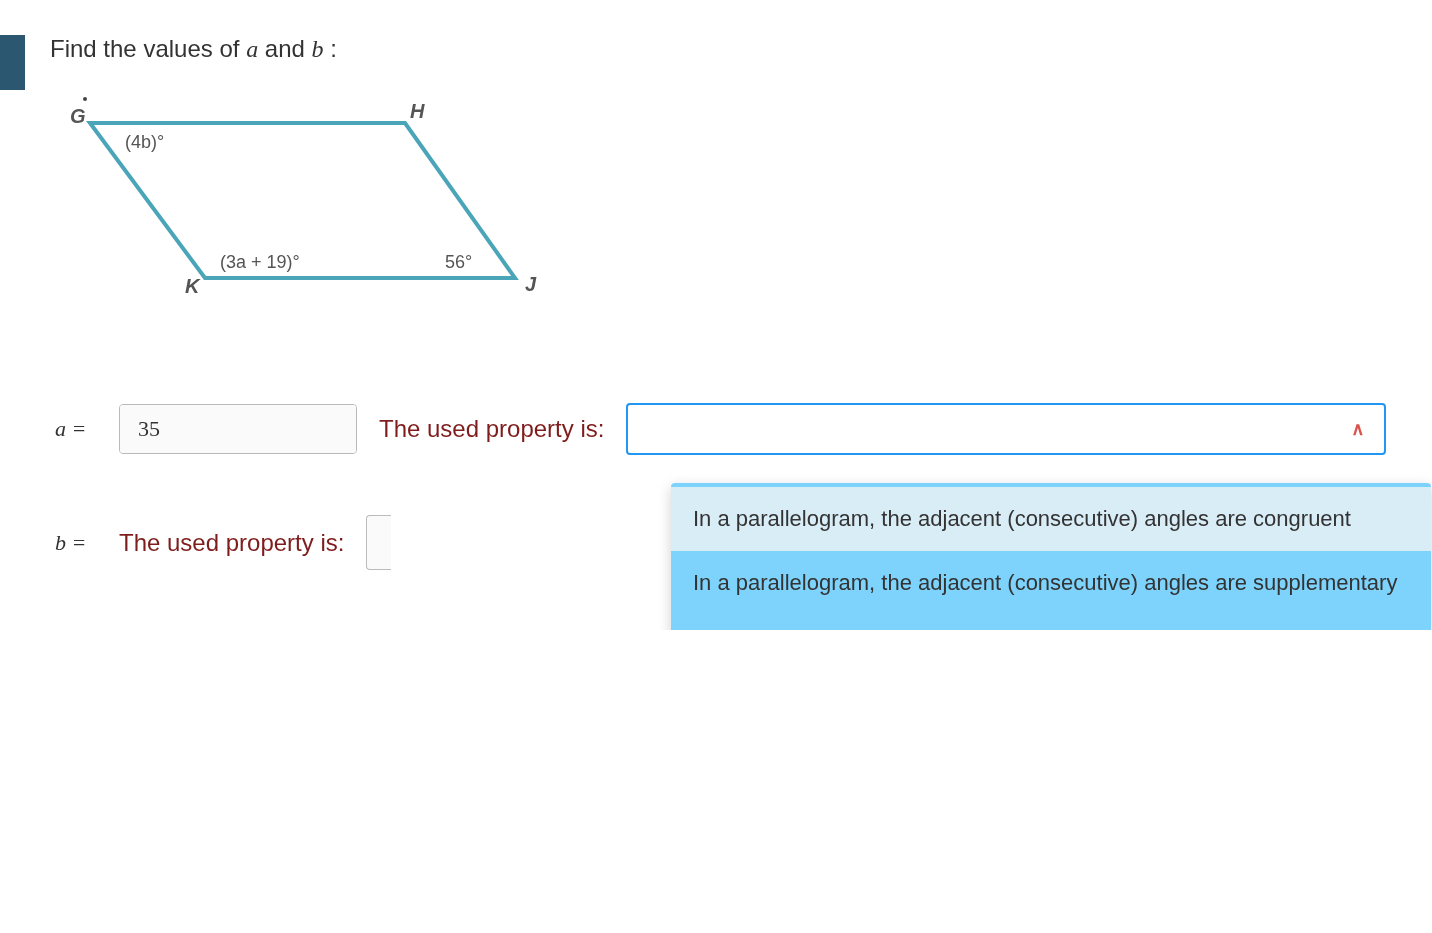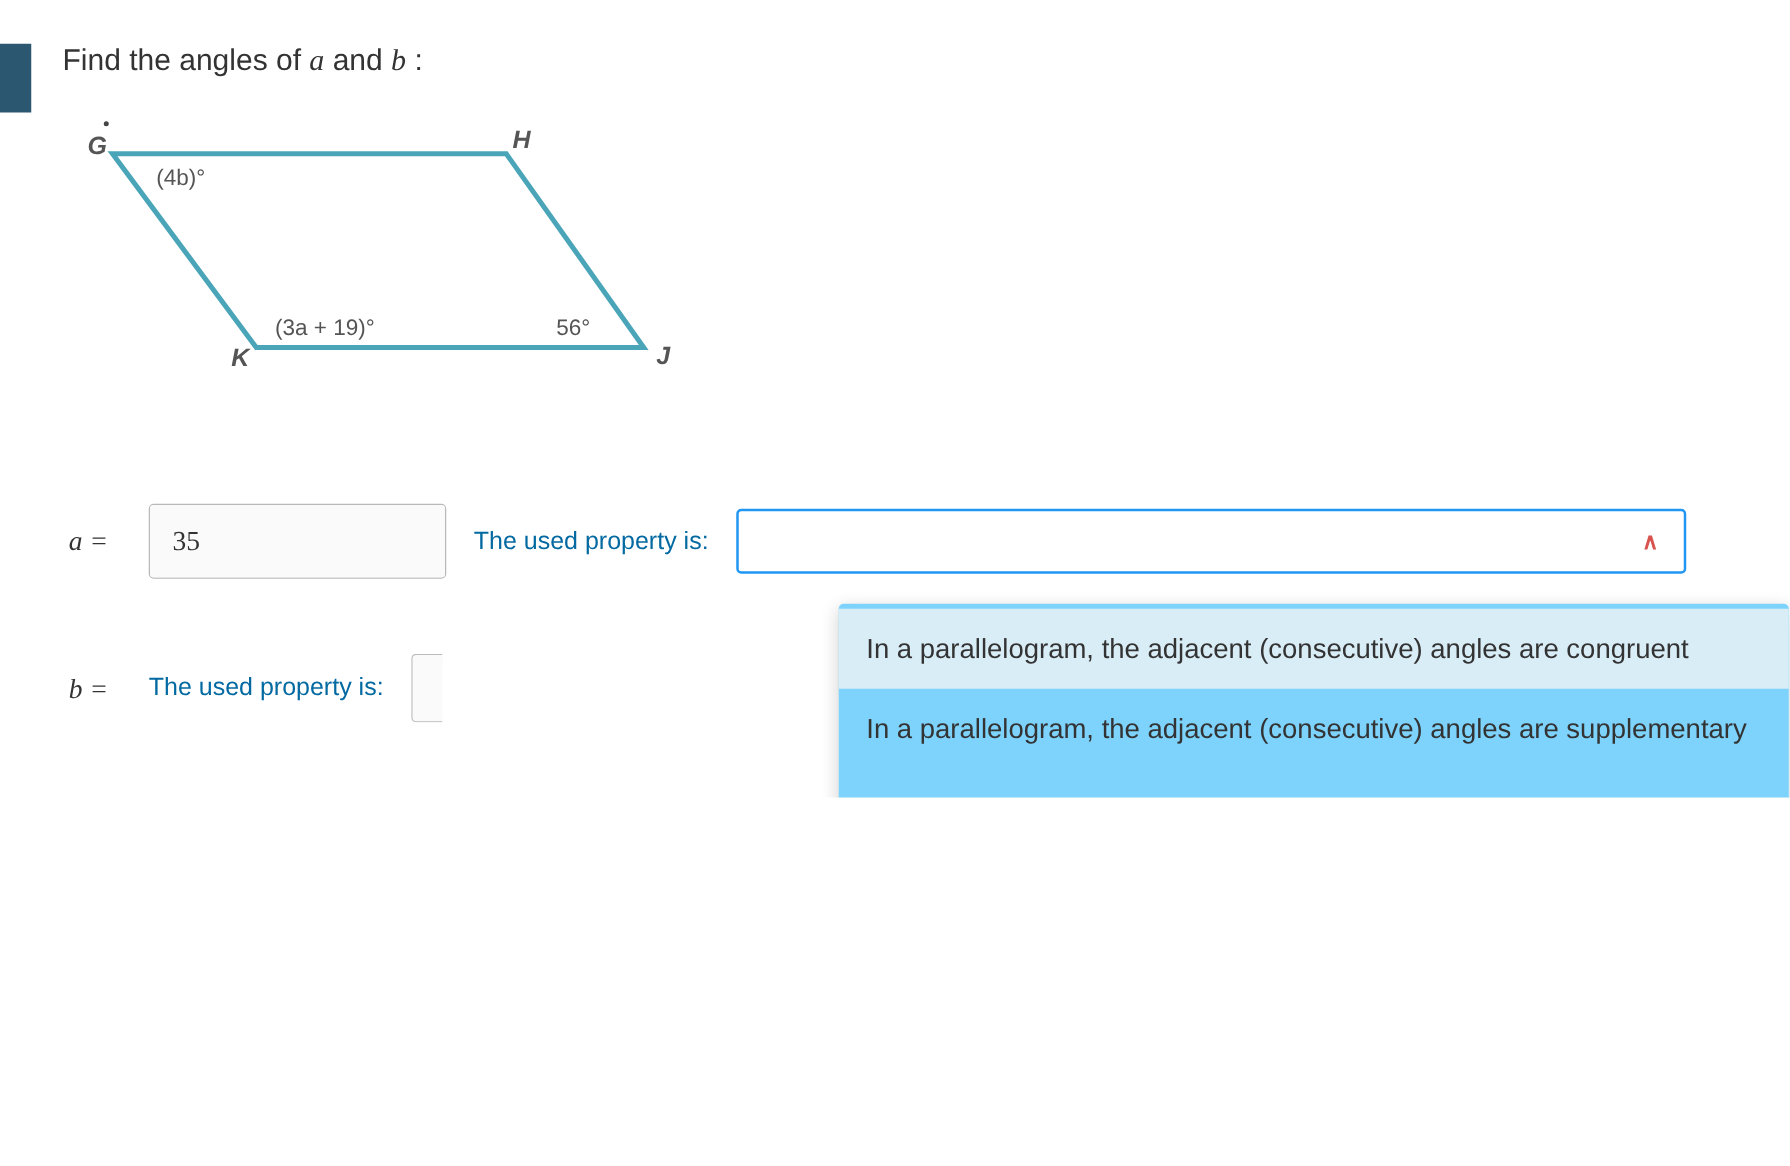--- a/index.html
+++ b/index.html
@@ -51,37 +51,37 @@
     font-style: italic;
     font-size: 22px;
     min-width: 42px;
   }
   .input-group {
     display: flex;
     align-items: stretch;
     border: 1px solid #b9b9b9;
     border-radius: 4px;
     overflow: hidden;
-    height: 60px;
+    height: 50px;
     width: 238px;
     background: #fafafa;
   }
   .input-group input {
     flex: 1;
     border: none;
     padding: 0 18px;
     font-size: 22px;
     background: #fafafa;
     outline: none;
     font-family: 'Times New Roman', serif;
     color: #333;
   }
   .prop-label {
-    font-size: 20px;
-    color: #0369a1;
+    font-size: 24px;
+    color: #7f1d1d;
   }
   .dropdown-a {
     flex: 1;
     max-width: 760px;
     height: 52px;
     border: 2px solid #2196f3;
     border-radius: 4px;
     display: flex;
     align-items: center;
     justify-content: flex-end;
@@ -137,21 +137,21 @@
     font-weight: 500;
   }
 </style>
 </head>
 <body>
 
 <div class="page">
   <div class="marker"></div>
 
   <div class="question">
-    <span>Find the angles of </span>
+    <span>Find the values of </span>
     <span class="var">a</span>
     <span> and </span>
     <span class="var">b</span>
     <span> :</span>
   </div>
 
   <div class="diagram-wrap">
     <svg class="diagram-svg" width="490" height="230" viewBox="0 0 490 230">
       <polygon points="35,30 350,30 460,185 150,185" fill="none" stroke="#4ba5b8" stroke-width="4" stroke-linejoin="miter"></polygon>
       <text class="diag-text" x="15" y="30">G</text>

